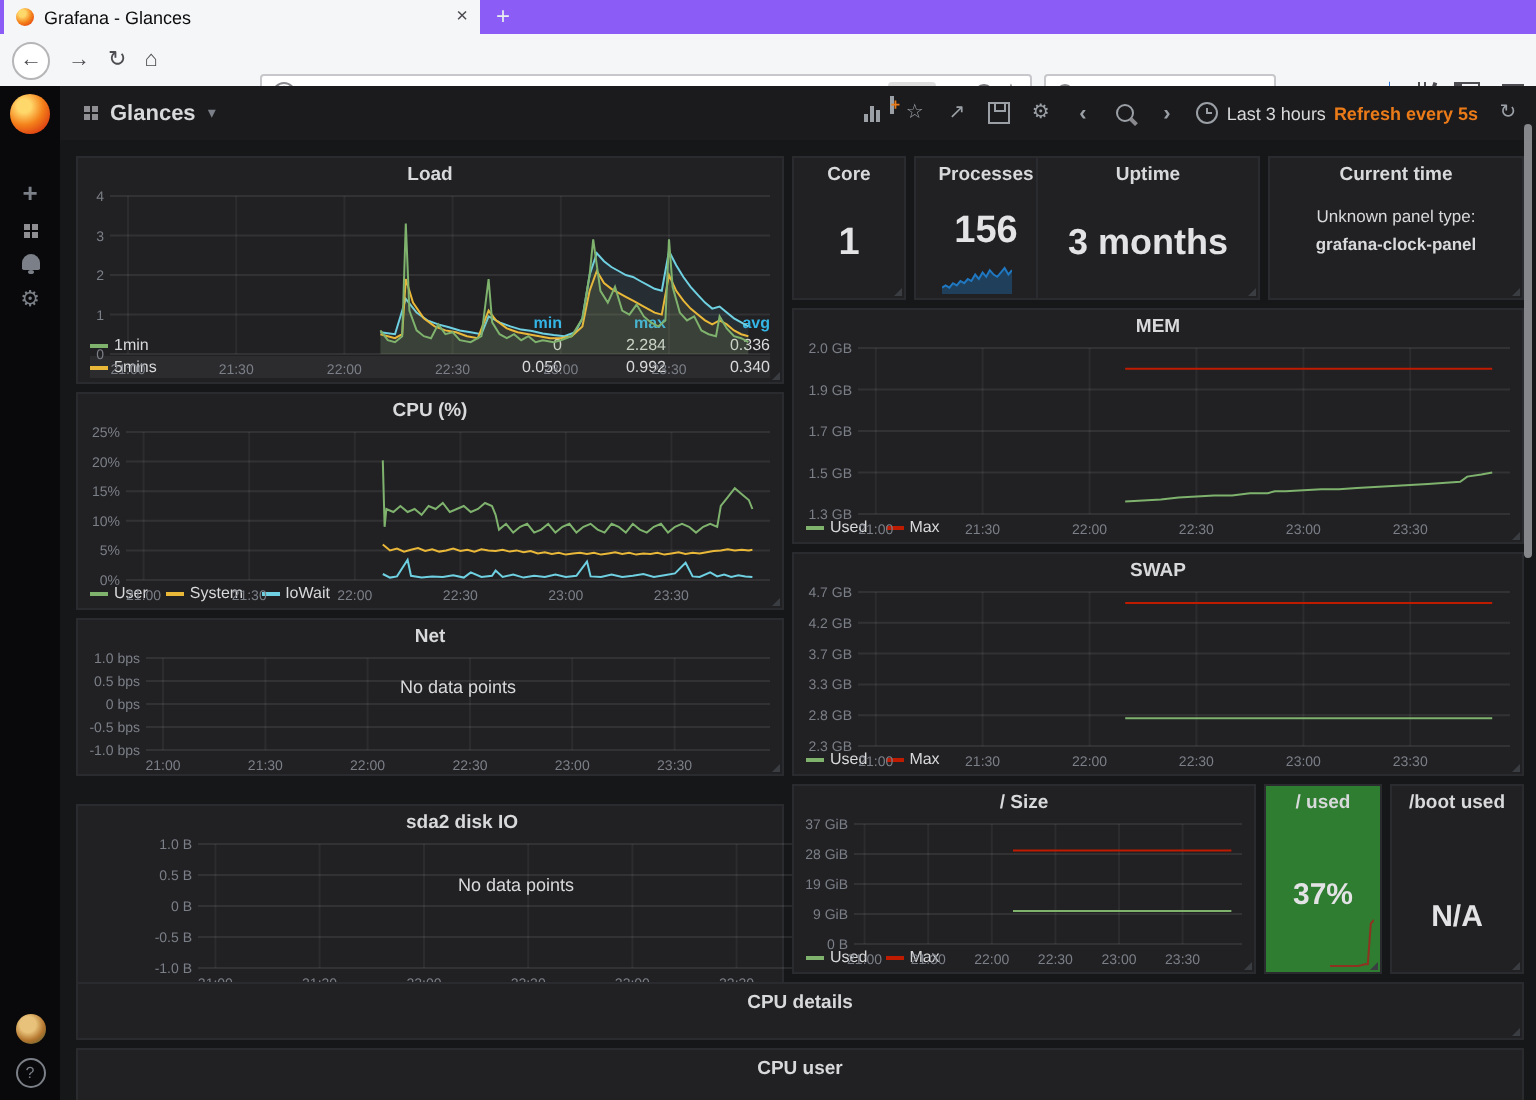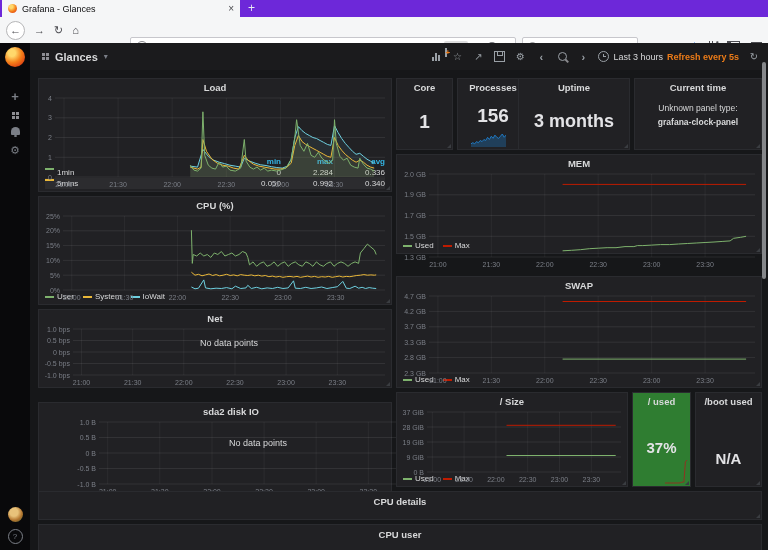--- a/index.html
+++ b/index.html
@@ -1,18 +1,18 @@
 <!DOCTYPE html>
 <html><head>
 <meta charset="utf-8">
 <style>
   html,body{margin:0;padding:0;width:768px;height:550px;overflow:hidden;
     font-family:"Liberation Sans","DejaVu Sans",sans-serif;background:#161719;}
   
-  .tabbar{position:absolute;top:0;left:0;right:0;height:30px;background:#6d28d9;}
+  .tabbar{position:absolute;top:0;left:0;right:0;height:30px;background:#8b5cf6;}
   .tab{position:absolute;left:2px;top:0;width:238px;height:17px;background:#f5f6f7;
     display:flex;align-items:center;gap:5px;padding:0 6px;font-size:9px;color:#0c0c0d;box-sizing:border-box;}
   .favicon{width:9px;height:9px;border-radius:50%;
     background:radial-gradient(circle at 35% 30%,#ffd86b 0 20%,#f4801a 55%,#e03a12 90%);}
   .tab-title{flex:1;white-space:nowrap;overflow:hidden;}
   .tab-close{color:#4a4a4f;font-size:10px;cursor:default;}
   .newtab{position:absolute;left:248px;top:1px;color:#e8edf0;font-size:12px;line-height:15px;}
   .navbar{position:absolute;top:17px;left:0;right:0;height:26px;background:#f5f6f7;border-bottom:1px solid #cccccc;}
   .navbtns{position:absolute;left:6px;top:3px;display:flex;align-items:center;gap:9px;height:20px;}
   .circ{width:17px;height:17px;border:1px solid #b6b6b8;border-radius:50%;display:flex;
@@ -86,42 +86,42 @@
   .dash{position:absolute;top:70px;left:30px;right:0;bottom:0;background:#161719;overflow:hidden;}
   .panel{position:absolute;background:#212124;border:1px solid #2a2b2f;box-sizing:border-box;
     display:flex;flex-direction:column;}
   .panel::after{content:'';position:absolute;right:1px;bottom:1px;width:0;height:0;
     border-left:4px solid transparent;border-bottom:4px solid #3a3d41;}
   .ptitle{color:#d8d9da;font-size:9.5px;font-weight:bold;text-align:center;padding:3px 0 1px;flex:none;}
   .chart{flex:1;min-height:0;position:relative;}
   .legend{flex:none;font-size:8px;color:#d8d9da;padding:0 6px 2px;}
   .lrow{display:flex;align-items:center;height:11px;}
   .lcol{color:#33b5e5;font-weight:bold;}
-  .lname{flex:1;display:flex;align-items:flex-start;gap:3px;}
+  .lname{flex:1;display:flex;align-items:center;gap:3px;}
   .lname i,.litem i{width:9px;height:2px;display:inline-block;}
   .lval{width:52px;text-align:right;}
   .lhl{background:rgba(255,255,255,0.05);}
   .litem{display:inline-flex;align-items:center;gap:3px;margin-right:9px;}
   .stat .val{flex:1;display:flex;align-items:center;justify-content:center;font-weight:bold;color:#e3e3e6;}
   .v19{font-size:19px;} .v16{font-size:18px;} .v15{font-size:15px;}
   .sparkwrap{position:absolute;bottom:2px;left:18%;width:64%;height:15px;}
   .sparkcorner{position:absolute;bottom:2px;right:3px;width:22px;height:26px;}
   .clockerr{flex:1;color:#d8d9da;font-size:8.5px;text-align:center;padding:8px 8px 0;line-height:1.6;}
   .rowpanel .ptitle{padding-top:4px;}
   .scrollthumb{position:absolute;right:2px;top:62px;width:4px;height:217px;background:#85878a;border-radius:2px;z-index:20;}
   
   .p-load{left:8px;top:8px;width:354px;height:114px;}
   .p-cpu{left:8px;top:126px;width:354px;height:109px;}
   .p-net{left:8px;top:239px;width:354px;height:79px;}
   .p-sda2{left:8px;top:332px;width:354px;height:95px;padding-left:32px;}
   .p-core{left:366px;top:8px;width:57px;height:72px;}
   .p-proc{left:427px;top:8px;width:72px;height:72px;}
   .p-uptime{left:488px;top:8px;width:112px;height:72px;}
   .p-clock{left:604px;top:8px;width:128px;height:72px;}
-  .p-mem{left:366px;top:84px;width:366px;height:100px;}
+  .p-mem{left:366px;top:84px;width:366px;height:118px;}
   .p-swap{left:366px;top:206px;width:366px;height:112px;}
   .p-rootsize{left:366px;top:322px;width:232px;height:95px;}
   .p-rootused{left:602px;top:322px;width:59px;height:95px;}
   .p-bootused{left:665px;top:322px;width:67px;height:95px;gap:22px;}
   .p-cpudetails{left:8px;top:421px;width:724px;height:29px;}
   .p-cpuuser{left:8px;top:454px;width:724px;height:60px;overflow:hidden;}
 </style>
 </head>
 <body>
 

